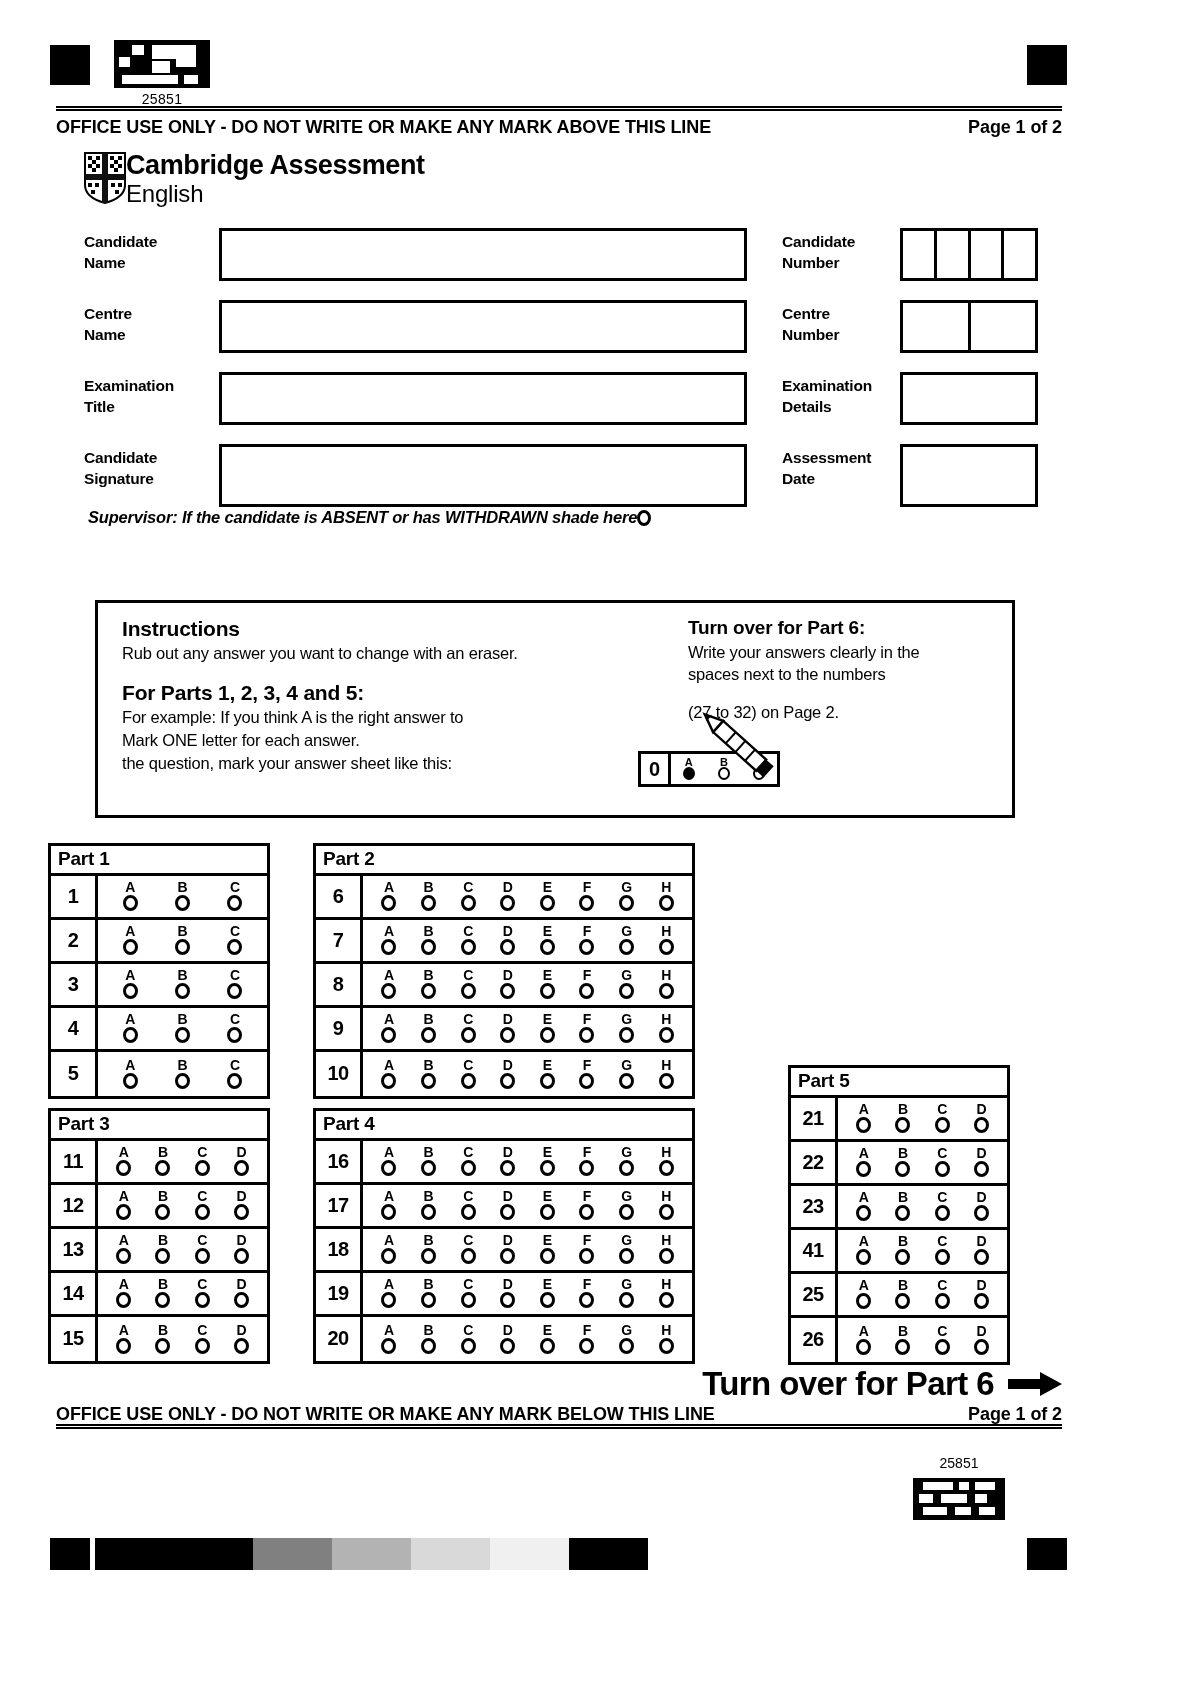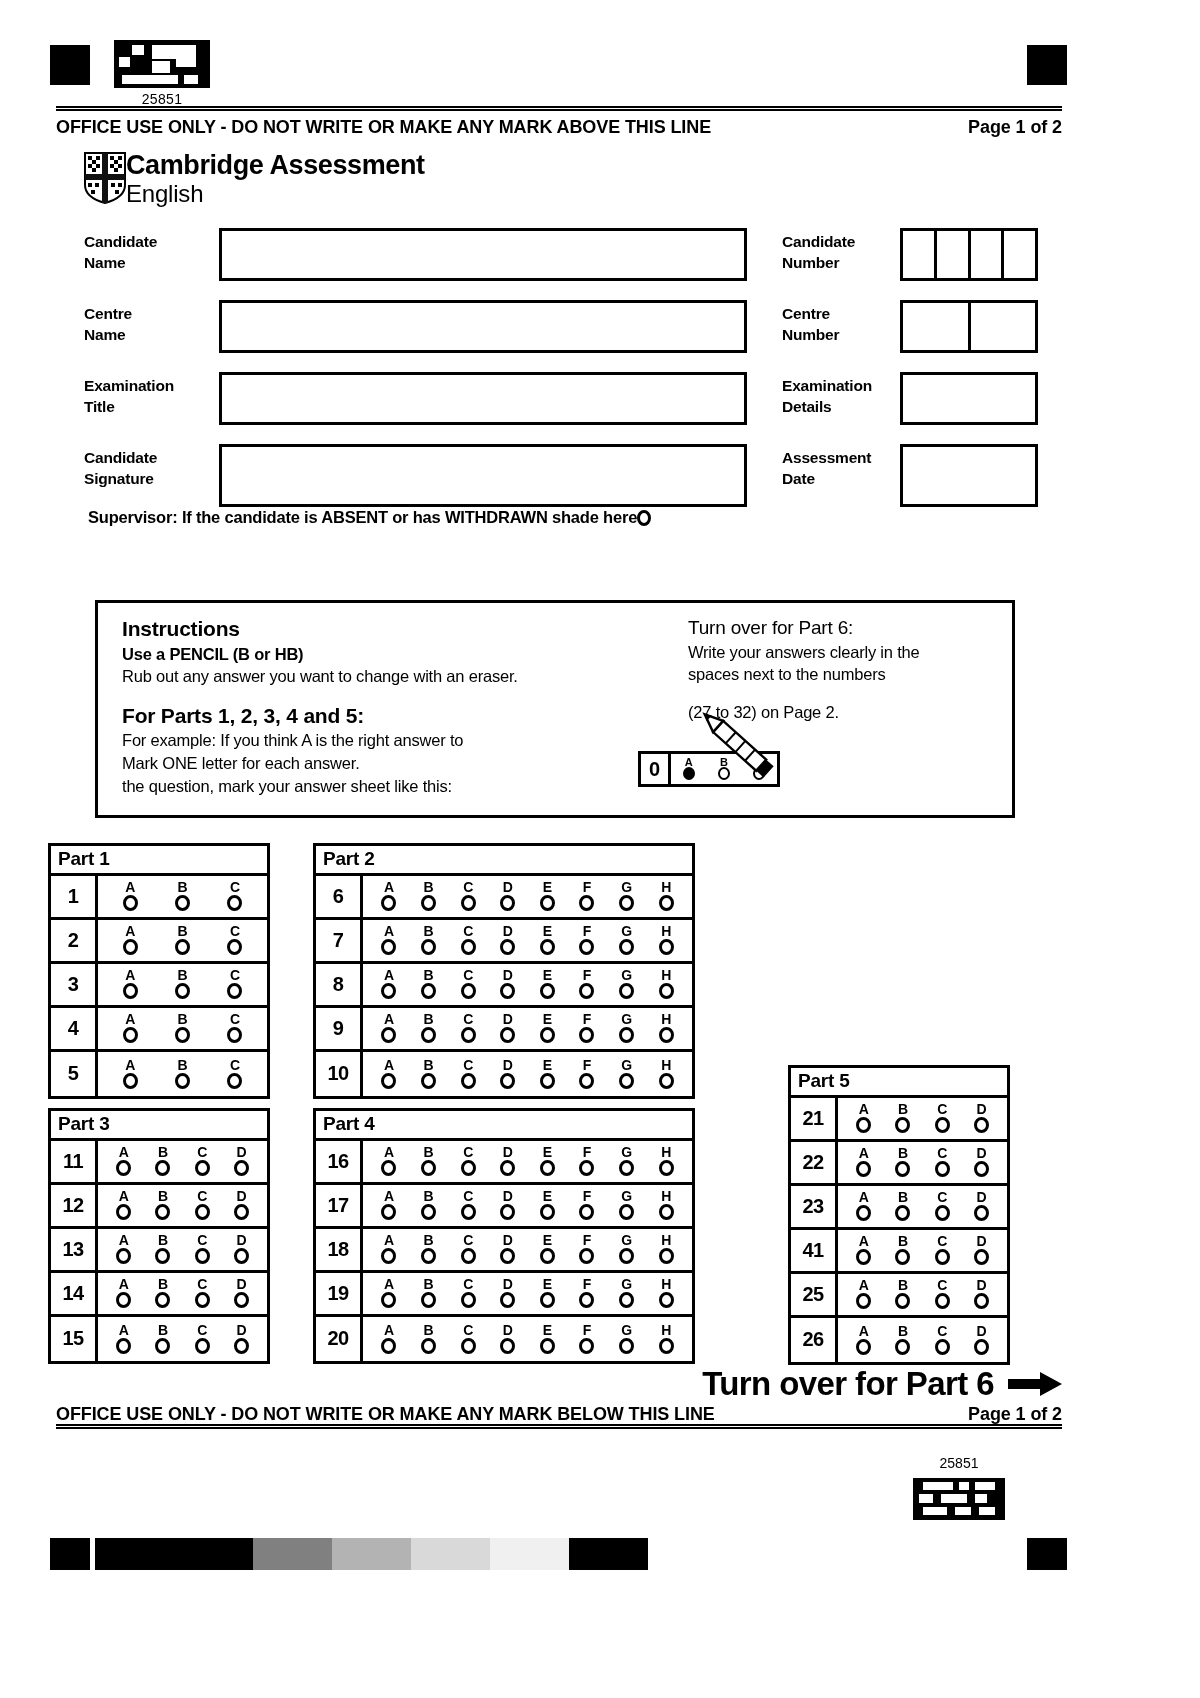--- a/index.html
+++ b/index.html
@@ -56,21 +56,21 @@
   }
   .cells { display: flex; border: 3px solid #000; height: 53px; width: 138px; }
   .cells .c { flex: 1 1 0; border-right: 3px solid #000; }
   .cells .c:last-child { border-right: none; }
   .f-box-small { width: 138px; }
 
   
   .supervisor {
     position: absolute; left: 88px; top: 508px;
     font-size: 16.5px; font-weight: bold; letter-spacing: -0.2px;
-    display: flex; align-items: center; gap: 0;
+    display: flex; align-items: center; gap: 0; font-style: italic;
   }
   .bubble-sm {
     width: 14px; height: 16px; border: 3.2px solid #000; border-radius: 50%;
     display: inline-block;
   }
 
   
   .title-bar {
     position: absolute; left: 42px; top: 545px; width: 1020px; height: 38px;
     border: 3px solid #000; display: flex; align-items: center; justify-content: center;
@@ -82,21 +82,21 @@
     position: absolute; left: 95px; top: 600px; width: 920px; height: 218px;
     border: 3px solid #000;
   }
   .instr-inner { display: flex; padding: 14px 0 0 24px; }
   .instr-left { width: 560px; }
   .instr-right { width: 300px; padding-left: 6px; }
   .h-bold { font-size: 21px; font-weight: bold; letter-spacing: -0.2px; }
   .sub-bold { font-size: 16.5px; font-weight: bold; margin-top: 4px; letter-spacing: -0.2px; }
   .body-t { font-size: 16.5px; margin-top: 2px; line-height: 1.28; letter-spacing: -0.2px; }
   .h-bold2 { font-size: 21px; font-weight: bold; margin-top: 17px; letter-spacing: -0.2px; }
-  .r-head { font-size: 19px; font-weight: normal; letter-spacing: -0.2px; }
+  .r-head { font-size: 19px; font-weight: bold; letter-spacing: -0.2px; }
   .r-body { font-size: 16.5px; line-height: 1.32; margin-top: 3px; letter-spacing: -0.2px; }
 
   .example-wrap { position: absolute; left: 540px; top: 148px; }
   .ex-box { border: 3px solid #000; width: 142px; height: 36px; display: flex; align-items: center; }
   .ex-zero {
     width: 30px; text-align: center; font-size: 20px; font-weight: bold;
     border-right: 3px solid #000; height: 100%; line-height: 30px;
   }
   .ex-opts { display: flex; flex: 1; justify-content: space-around; align-items: center; position: relative; height: 100%; }
   .ex-opt { position: relative; width: 20px; text-align: center; }
@@ -245,21 +245,20 @@
   <div class="supervisor">
     <span>Supervisor: If the candidate is ABSENT or has WITHDRAWN shade here</span>
     <span class="bubble-sm"></span>
   </div>
 
 
   <div class="instr-box">
     <div class="instr-inner">
       <div class="instr-left">
         <div class="h-bold">Instructions</div>
-        <div class="sub-bold">Use a PENCIL (B or HB)</div>
         <div class="body-t">Rub out any answer you want to change with an eraser.</div>
         <div class="h-bold2">For Parts 1, 2, 3, 4 and 5:</div>
         <div class="body-t">For example: If you think A is the right answer to</div>
         <div class="body-t">Mark ONE letter for each answer.</div>
         <div class="body-t">the question, mark your answer sheet like this:</div>
       </div>
       <div class="instr-right">
         <div class="r-head">Turn over for Part 6:</div>
         <div class="r-body">Write your answers clearly in the</div>
         <div class="r-body" style="margin-top:0">spaces next to the numbers</div>

